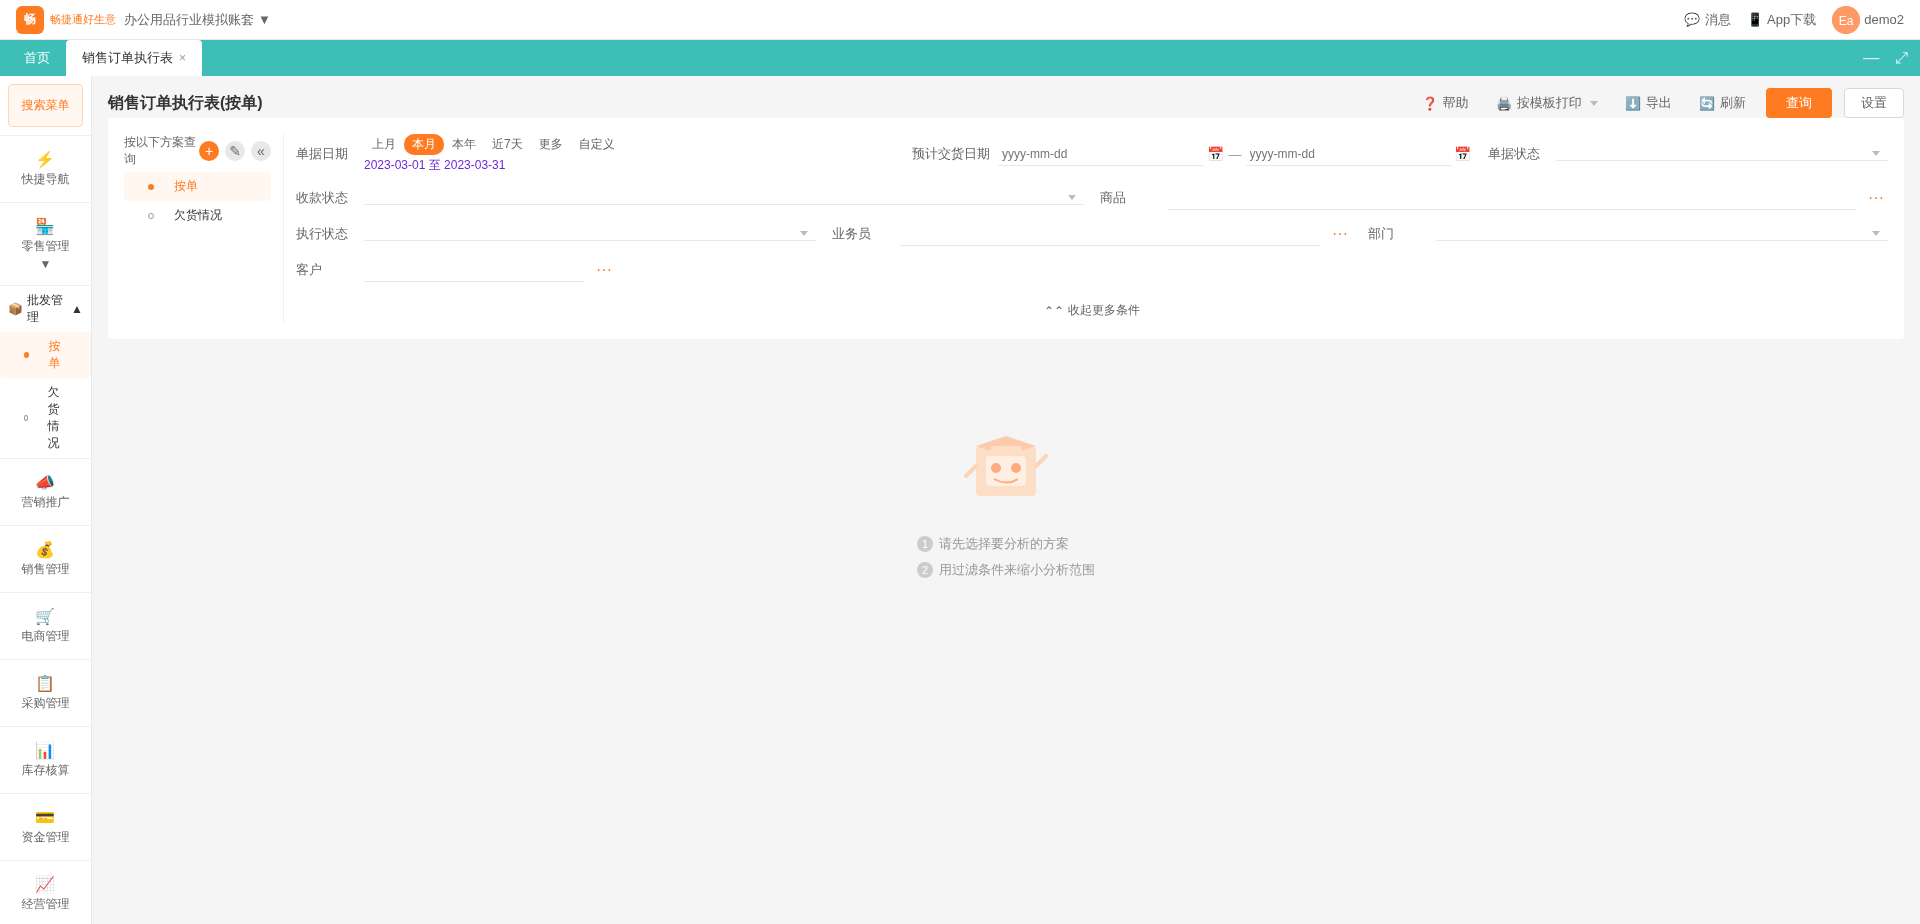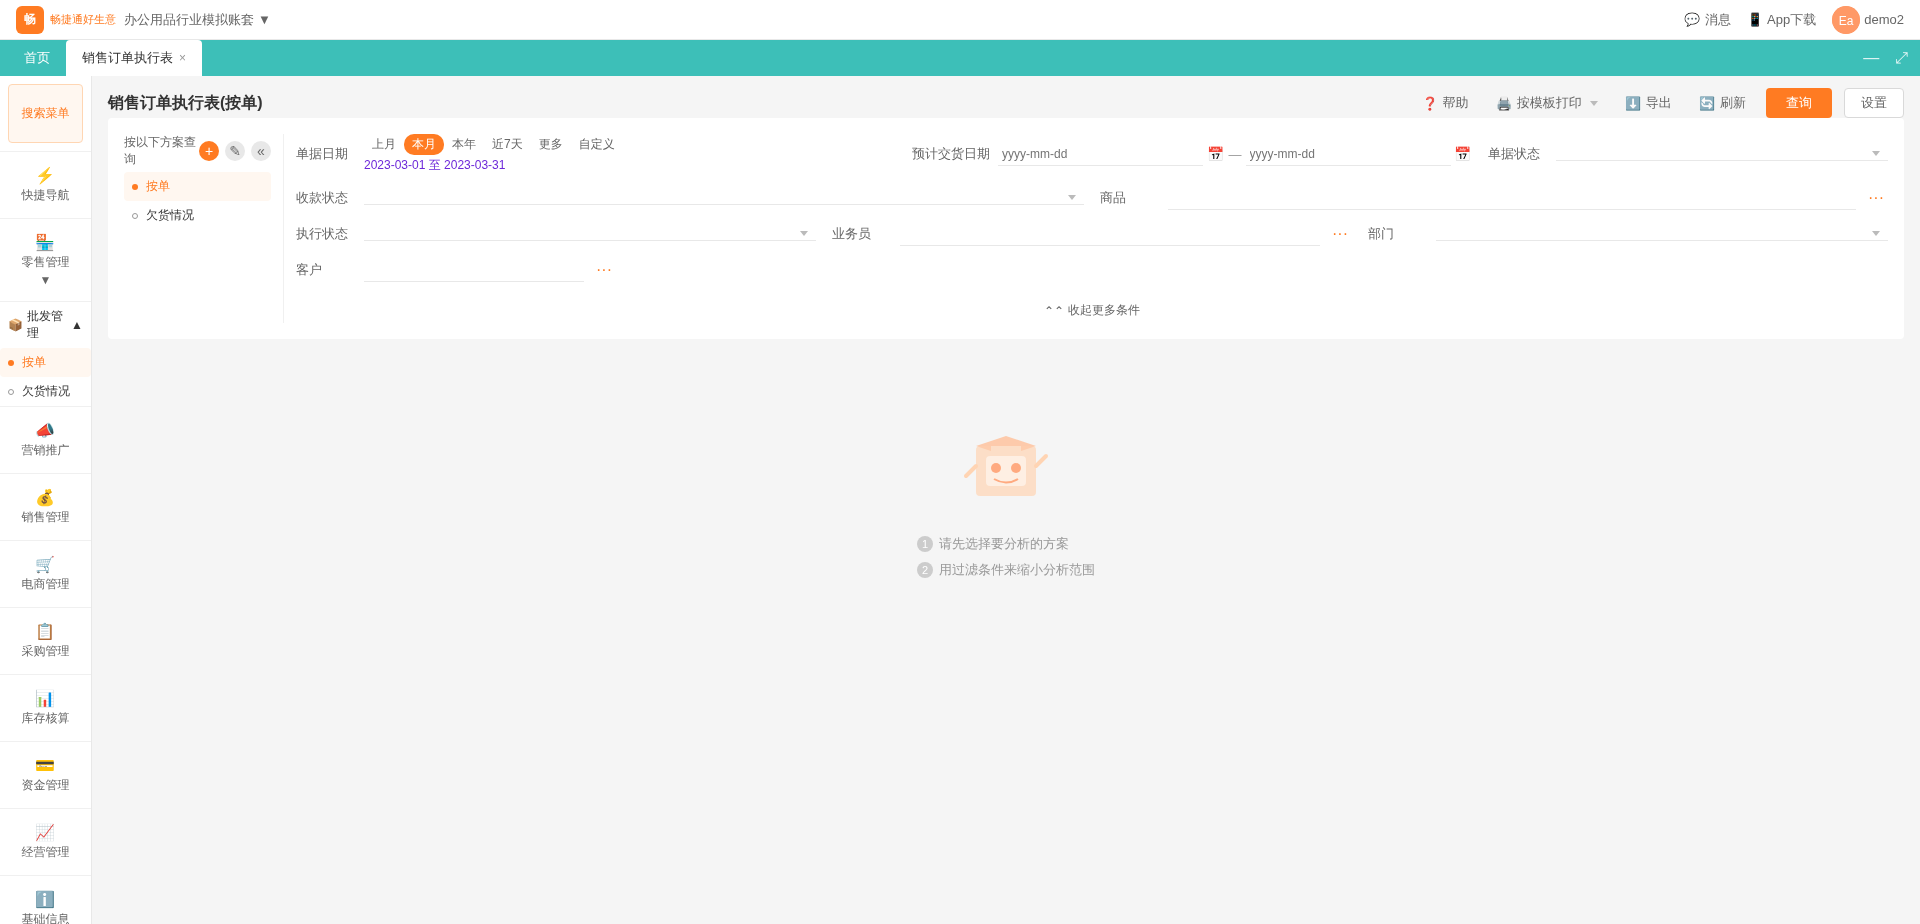--- a/index.html
+++ b/index.html
@@ -139,21 +139,21 @@
       flex-direction: column;
       overflow-y: auto;
       flex-shrink: 0;
     }
     .sidebar-search {
       padding: 8px;
       border-bottom: 1px solid #f0f0f0;
     }
     .sidebar-search-btn {
       width: 100%;
-      padding: 20px 8px;
+      padding: 12px 8px;
       background: #fff7f0;
       border: 1px solid #ffd6b3;
       border-radius: 4px;
       color: #ff7b22;
       font-size: 12px;
       cursor: pointer;
       text-align: center;
     }
     .sidebar-nav-section {
       padding: 6px 0;
@@ -284,27 +284,27 @@
       display: flex;
       align-items: center;
       justify-content: center;
       cursor: pointer;
       font-size: 14px;
     }
     .filter-sidebar-action.add { background: #ff7b22; color: #fff; }
     .filter-sidebar-action.edit { background: #e8e8e8; color: #666; }
     .filter-sidebar-action.collapse { background: #e8e8e8; color: #666; }
     .filter-sidebar-item {
-      padding: 6px 8px;
+      padding: 6px 24px;
       font-size: 12px;
       cursor: pointer;
       border-radius: 4px;
       display: flex;
       align-items: center;
-      gap: 8px;
+      gap: 20px;
     }
     .filter-sidebar-item.active {
       background: #fff7f0;
       color: #ff7b22;
     }
     .filter-sidebar-item .item-dot {
       width: 6px;
       height: 6px;
       border-radius: 50%;
       background: #ff7b22;

